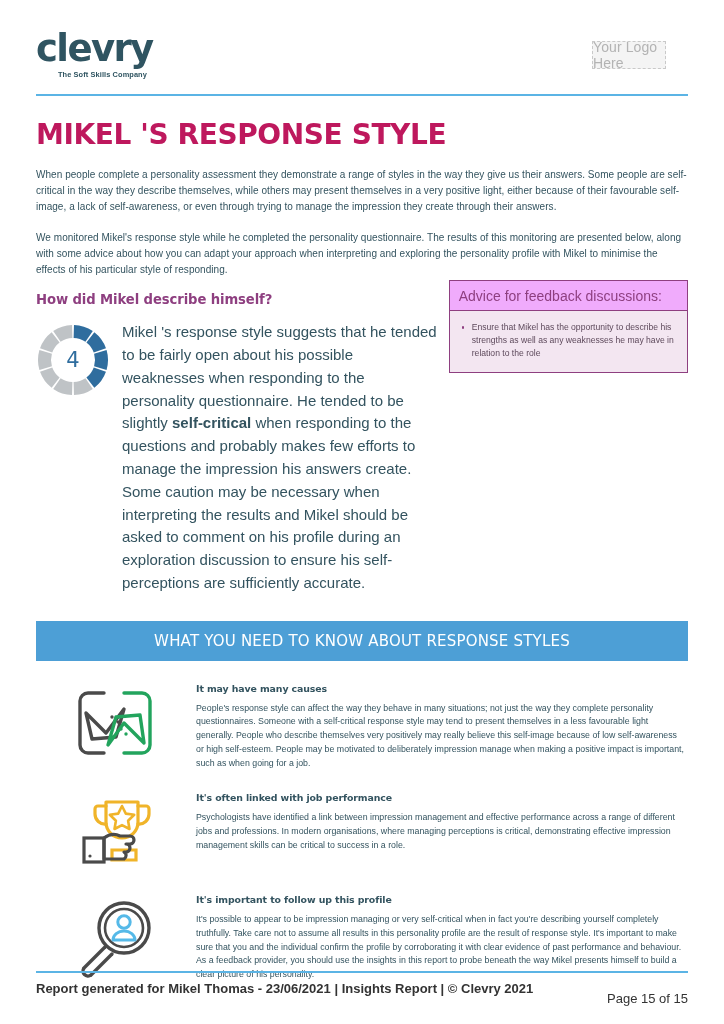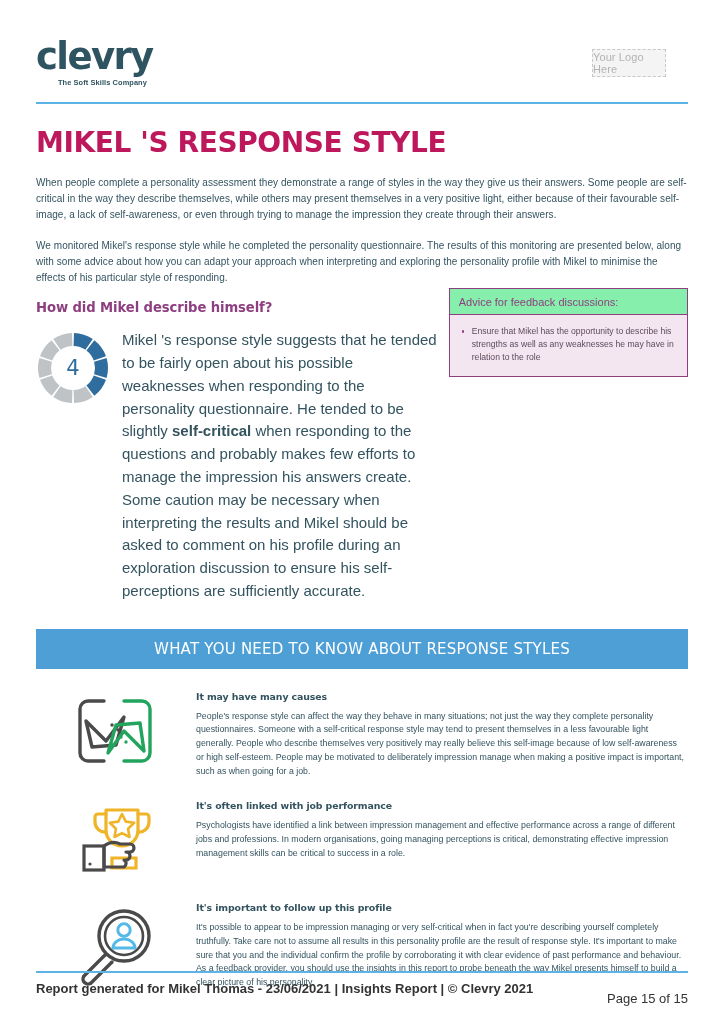--- a/index.html
+++ b/index.html
@@ -13,21 +13,21 @@
     position: relative;
     font-family: "Liberation Sans", sans-serif;
     color: #33535f;
     overflow: hidden;
   }
   .page {
     position: absolute;
     left: 0; top: 0;
     width: 724px; height: 1024px;
     box-sizing: border-box;
-    padding: 16px 36px;
+    padding: 8px 36px;
   }
 
   
   .header {
     position: relative;
     height: 88px;
   }
   .logo-block {
     position: absolute;
     left: 0;
@@ -52,21 +52,21 @@
   }
   .logo-placeholder {
     position: absolute;
     right: 22px;
     top: 33px;
     width: 72px;
     height: 26px;
     border: 1px dashed #c9c9c9;
     background: #f4f4f4;
     color: #b3b3b3;
-    font-size: 11px;
+    font-size: 14px;
     display: flex;
     align-items: center;
     justify-content: center;
     letter-spacing: 0.1px;
   }
   .header-rule {
     position: absolute;
     left: 0; right: 0;
     bottom: 0;
     height: 2.5px;
@@ -147,23 +147,23 @@
     width: 240px;
     border: 1.2px solid #8e3f80;
     background: #f3e6f1;
     box-sizing: border-box;
     margin-left: 2px;
     margin-top: -12px;
   }
   .advice-header {
     border-bottom: 1.2px solid #8e3f80;
     padding: 7px 9px 6px 9px;
-    font-size: 11px;
+    font-size: 14px;
     color: #8e3f80;
-    background: #86efac;
+    background: #f0abfc;
   }
   .advice-list {
     list-style: none;
     margin: 0;
     padding: 10px 12px 12px 10px;
   }
   .advice-list li {
     position: relative;
     padding-left: 12px;
     font-size: 8.6px;
@@ -338,21 +338,21 @@
         <path d="M64 10 H72 a3 3 0 0 1 3 3 v5 a10 10 0 0 1 -11 10" fill="none" stroke="#f0b429" stroke-width="3.2" stroke-linecap="round"></path>
         <path d="M48 10 l3.8 7.6 8.4 1.2 -6.1 5.9 1.4 8.3 -7.5 -3.9 -7.5 3.9 1.4 -8.3 -6.1 -5.9 8.4 -1.2 Z" fill="none" stroke="#f0b429" stroke-width="2.6" stroke-linejoin="round"></path>
         <path d="M38 54 H62 v10 H38 Z" fill="none" stroke="#f0b429" stroke-width="3.2"></path>
         <path d="M30 42 q8 -6 16 -2 h10 a4 4 0 0 1 0 8 h-4 a4 4 0 0 1 0 8 h-2 a4 4 0 0 1 0 7 h-20 Z" fill="none" stroke="#4a4a4a" stroke-width="3.2" stroke-linejoin="round"></path>
         <rect x="10" y="42" width="20" height="24" fill="none" stroke="#4a4a4a" stroke-width="3.2"></rect>
         <circle cx="16" cy="60" r="1.6" fill="#4a4a4a"></circle>
       </svg>
     </div>
     <div class="info-copy">
       <div class="info-title">It's often linked with job performance</div>
-      <p class="info-text">Psychologists have identified a link between impression management and effective performance across a range of different jobs and professions. In modern organisations, going managing perceptions is critical, demonstrating effective impression management skills can be critical to success in a role.</p>
+      <p class="info-text">Psychologists have identified a link between impression management and effective performance across a range of different jobs and professions. In modern organisations, where managing perceptions is critical, demonstrating effective impression management skills can be critical to success in a role.</p>
     </div>
   </div>
 
   <div class="info-section">
     <div class="info-icon">
       <svg width="84" height="80" viewBox="0 0 84 80">
         <circle cx="50" cy="30" r="25" fill="none" stroke="#4a4a4a" stroke-width="3.4"></circle>
         <circle cx="50" cy="30" r="19" fill="none" stroke="#4a4a4a" stroke-width="2.6"></circle>
         <path d="M31 49 L10 70" fill="none" stroke="#4a4a4a" stroke-width="3.4" stroke-linecap="round"></path>
         <path d="M38 56 L17 77" fill="none" stroke="#4a4a4a" stroke-width="3.4" stroke-linecap="round"></path>

